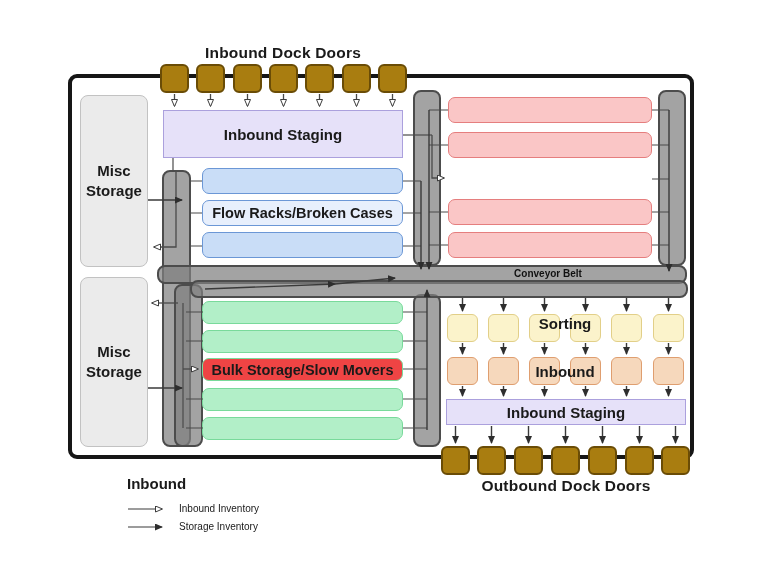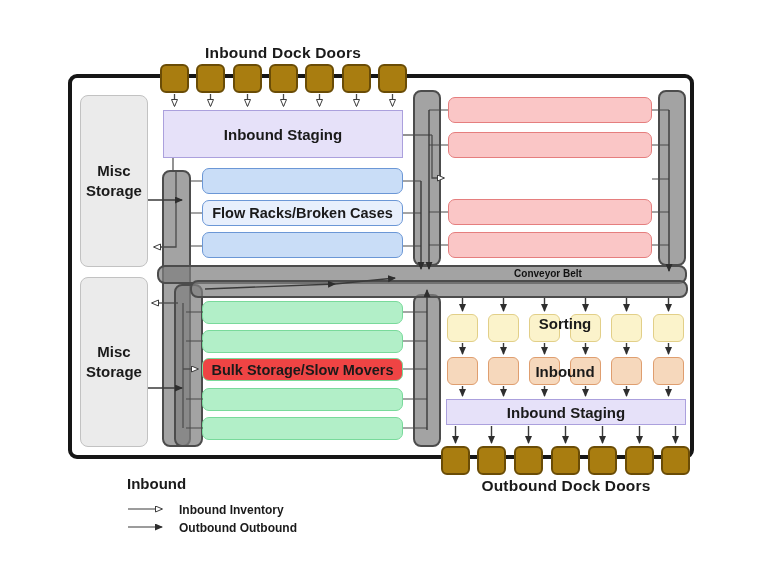--- a/index.html
+++ b/index.html
@@ -35,21 +35,21 @@
   .row-label{font-weight:bold;font-size:14.5px;z-index:3;}
 
   .station{width:31px;height:28px;border-radius:6px;z-index:2;border:1.5px solid;}
   .st-yellow{background:#fbf3cb;border-color:#e2cf88;top:314px;}
   .st-orange{background:#f6d8bc;border-color:#df9e6f;top:357px;}
   .station-label{z-index:4;font-weight:bold;font-size:15px;}
 
   .conveyor-label{font-size:10px;font-weight:bold;z-index:3;color:#111;}
 
   .legend-title{font-size:15px;font-weight:bold;}
-  .legend-text{font-size:12px;font-weight:bold;}
+  .legend-text{font-size:10px;font-weight:normal;}
 
   svg.overlay{position:absolute;left:0;top:0;width:768px;height:565px;z-index:5;pointer-events:none;}
 </style>
 </head>
 <body>
 
 <div class="canvas">
 
   <div class="abs ctr dock-title" style="left:133px;top:44px;width:300px;height:18px;">Inbound Dock Doors</div>
   <div class="abs ctr dock-title" style="left:416px;top:477px;width:300px;height:18px;">Outbound Dock Doors</div>
@@ -115,21 +115,21 @@
   <div class="abs door out" style="left:441px;"></div>
   <div class="abs door out" style="left:477px;"></div>
   <div class="abs door out" style="left:514px;"></div>
   <div class="abs door out" style="left:551px;"></div>
   <div class="abs door out" style="left:588px;"></div>
   <div class="abs door out" style="left:625px;"></div>
   <div class="abs door out" style="left:661px;"></div>
 
   <div class="abs legend-title" style="left:127px;top:475px;">Inbound</div>
   <div class="abs legend-text" style="left:179px;top:503px;">Inbound Inventory</div>
-  <div class="abs legend-text" style="left:179px;top:521px;">Outbound Outbound</div>
+  <div class="abs legend-text" style="left:179px;top:521px;">Storage Inventory</div>
 
   <svg class="overlay" viewBox="0 0 768 565">
     <defs>
       <marker id="mOpen" markerWidth="10" markerHeight="9" refX="7" refY="3.5" orient="auto" markerUnits="userSpaceOnUse">
         <path d="M0.5,0.5 L7.5,3.5 L0.5,6.5 Z" fill="#ffffff" stroke="#3c3c3c" stroke-width="1"></path>
       </marker>
       <marker id="mFill" markerWidth="10" markerHeight="9" refX="7" refY="3.5" orient="auto" markerUnits="userSpaceOnUse">
         <path d="M0,0 L8,3.5 L0,7 Z" fill="#2e2e2e"></path>
       </marker>
     </defs>

